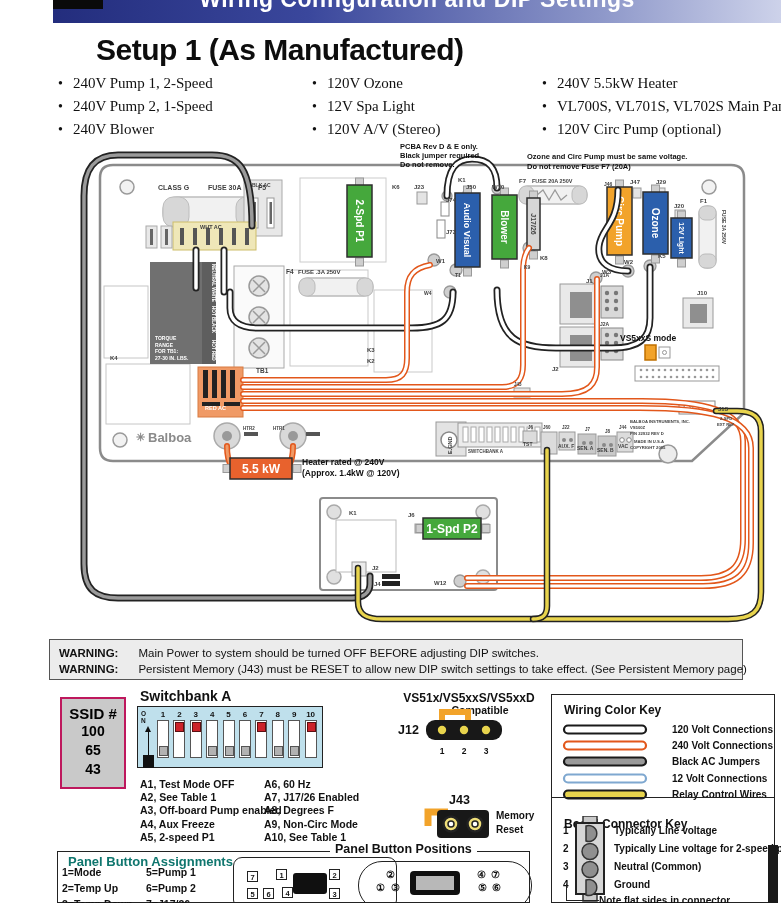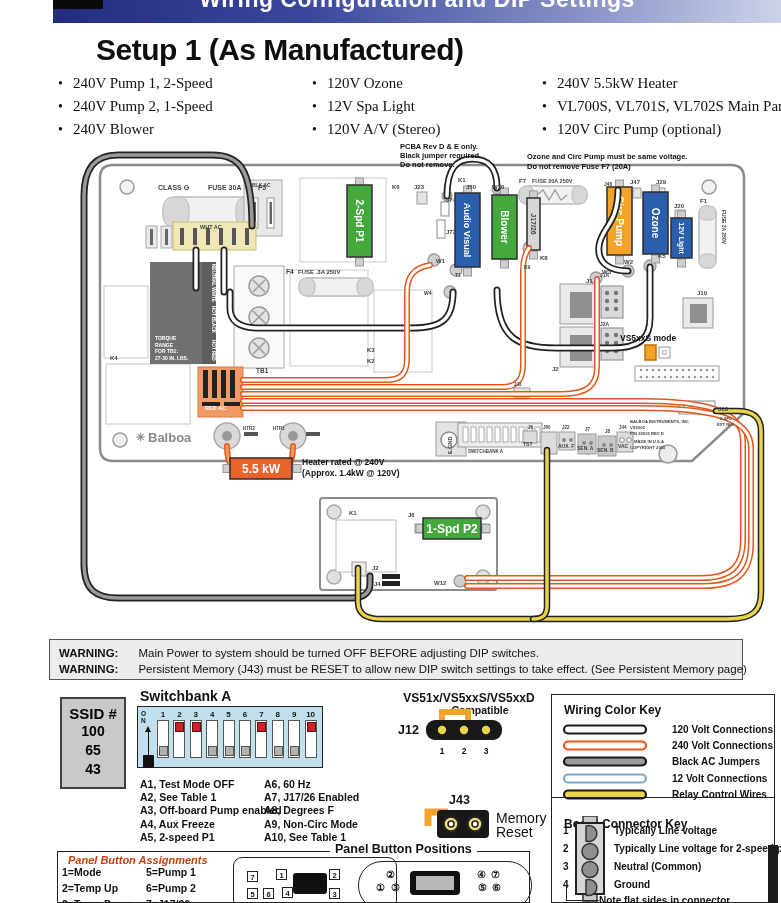--- a/index.html
+++ b/index.html
@@ -19,21 +19,21 @@
         font-family:"Liberation Serif",serif;font-size:15px;color:#111;width:235px;}
   .feat-col li{line-height:22px;white-space:nowrap;}
   .feat-col li::before{content:"\2022";font-size:14px;margin-right:10px;}
   
   .warnbox{position:absolute;left:49px;top:639px;width:694px;height:41px;background:#ececec;
         border:1px solid #555;font-size:11.5px;color:#111;padding:5px 0 0 9px;box-sizing:border-box;}
   .warnline{line-height:16px;white-space:nowrap;}
   .warnline b{margin-right:20px;}
   
   .ssid{position:absolute;left:60px;top:697px;width:62px;height:88px;background:#c9c9c9;
-        border:2px solid #404040;text-align:center;}
+        border:2px solid #be185d;text-align:center;}
   .ssid .lbl{font-size:15px;font-weight:bold;margin-top:6px;}
   .ssid .val{font-size:14px;font-weight:bold;line-height:19px;}
   
   .sb-title{position:absolute;left:140px;top:688px;font-size:14px;font-weight:bold;color:#111;}
   .dipbox{position:absolute;left:137px;top:706px;width:186px;height:62px;background:#bfe0ec;
         border:1.5px solid #222;box-sizing:border-box;}
   .dipcol{position:absolute;top:3px;width:14px;text-align:center;}
   .dipnum{font-size:8px;font-weight:bold;color:#111;height:9px;line-height:9px;}
   .diptrack{position:relative;width:12px;height:38px;margin:1px auto 0;background:#fff;
         border:1.5px solid #555;box-sizing:border-box;}
@@ -49,35 +49,35 @@
   
   .dipfn{position:absolute;font-size:10.5px;font-weight:bold;color:#111;line-height:13.2px;white-space:nowrap;}
   
   .compat1{position:absolute;left:398px;top:691px;width:142px;text-align:center;
         font-size:12px;font-weight:bold;color:#111;}
   .compat2{position:absolute;left:420px;top:704px;width:120px;text-align:center;
         font-size:10.5px;font-weight:bold;color:#111;}
   .j12lbl{position:absolute;left:398px;top:723px;font-size:12.5px;font-weight:bold;color:#111;}
   .j12pin{position:absolute;top:746px;font-size:8.5px;font-weight:bold;color:#111;width:10px;text-align:center;}
   .j43lbl{position:absolute;left:449px;top:793px;font-size:12.5px;font-weight:bold;color:#111;}
-  .memtxt{position:absolute;left:496px;font-size:14px;font-weight:normal;color:#111;}
+  .memtxt{position:absolute;left:496px;font-size:10px;font-weight:bold;color:#111;}
   
   .keybox{position:absolute;left:551px;top:694px;width:224px;height:209px;border:1.5px solid #222;box-sizing:border-box;}
   .keydivider{position:absolute;left:551px;top:797px;width:224px;height:0;border-top:1.5px solid #222;}
   .keytitle{font-size:12px;font-weight:bold;color:#111;}
   .wkrow{display:flex;align-items:center;height:16.4px;margin-left:10px;}
   .wkrow .cap{width:86px;flex:0 0 86px;}
   .wkrow .wklabel{font-size:10px;font-weight:bold;color:#111;margin-left:24px;white-space:nowrap;}
   .ckrow{position:absolute;font-size:10px;font-weight:bold;color:#111;white-space:nowrap;}
   .cknote{position:absolute;left:599px;top:895px;font-size:10px;font-weight:bold;color:#111;white-space:nowrap;}
   .ckelbow{position:absolute;left:566px;top:884px;width:32px;height:16px;
         border-left:1.5px solid #222;border-bottom:1.5px solid #222;}
   
   .panelbox{position:absolute;left:57px;top:851px;width:473px;height:52px;border:1.5px solid #222;box-sizing:border-box;}
-  .pa-title{position:absolute;left:68px;top:854px;font-size:11px;font-weight:bold;color:#c2410c;font-style:italic;}
+  .pa-title{position:absolute;left:68px;top:854px;font-size:13px;font-weight:bold;color:#0f766e;}
   .pp-title{position:absolute;left:330px;top:842px;font-size:12.5px;font-weight:bold;color:#111;
         background:#fff;padding:0 5px;}
   .pa-item{position:absolute;font-size:10.5px;font-weight:bold;color:#111;line-height:16px;white-space:nowrap;}
   .pdiag1{position:absolute;left:233px;top:857px;width:162px;height:50px;border:1.6px solid #222;border-radius:9px;}
   .pdiag2{position:absolute;left:358px;top:861px;width:172px;height:47px;border:1.6px solid #222;border-radius:24px;}
   .sqbtn{position:absolute;width:11px;height:11px;border:1.3px solid #222;background:#fff;
         font-size:7.5px;font-weight:bold;color:#111;text-align:center;line-height:11px;box-sizing:border-box;}
   .circbtn{position:absolute;font-size:10px;font-weight:bold;color:#111;}
   .disp1{position:absolute;left:293px;top:873px;width:34px;height:21px;background:#101010;border-radius:3px;}
   .disp2{position:absolute;left:410px;top:871px;width:50px;height:24px;background:#101010;border-radius:4px;}

